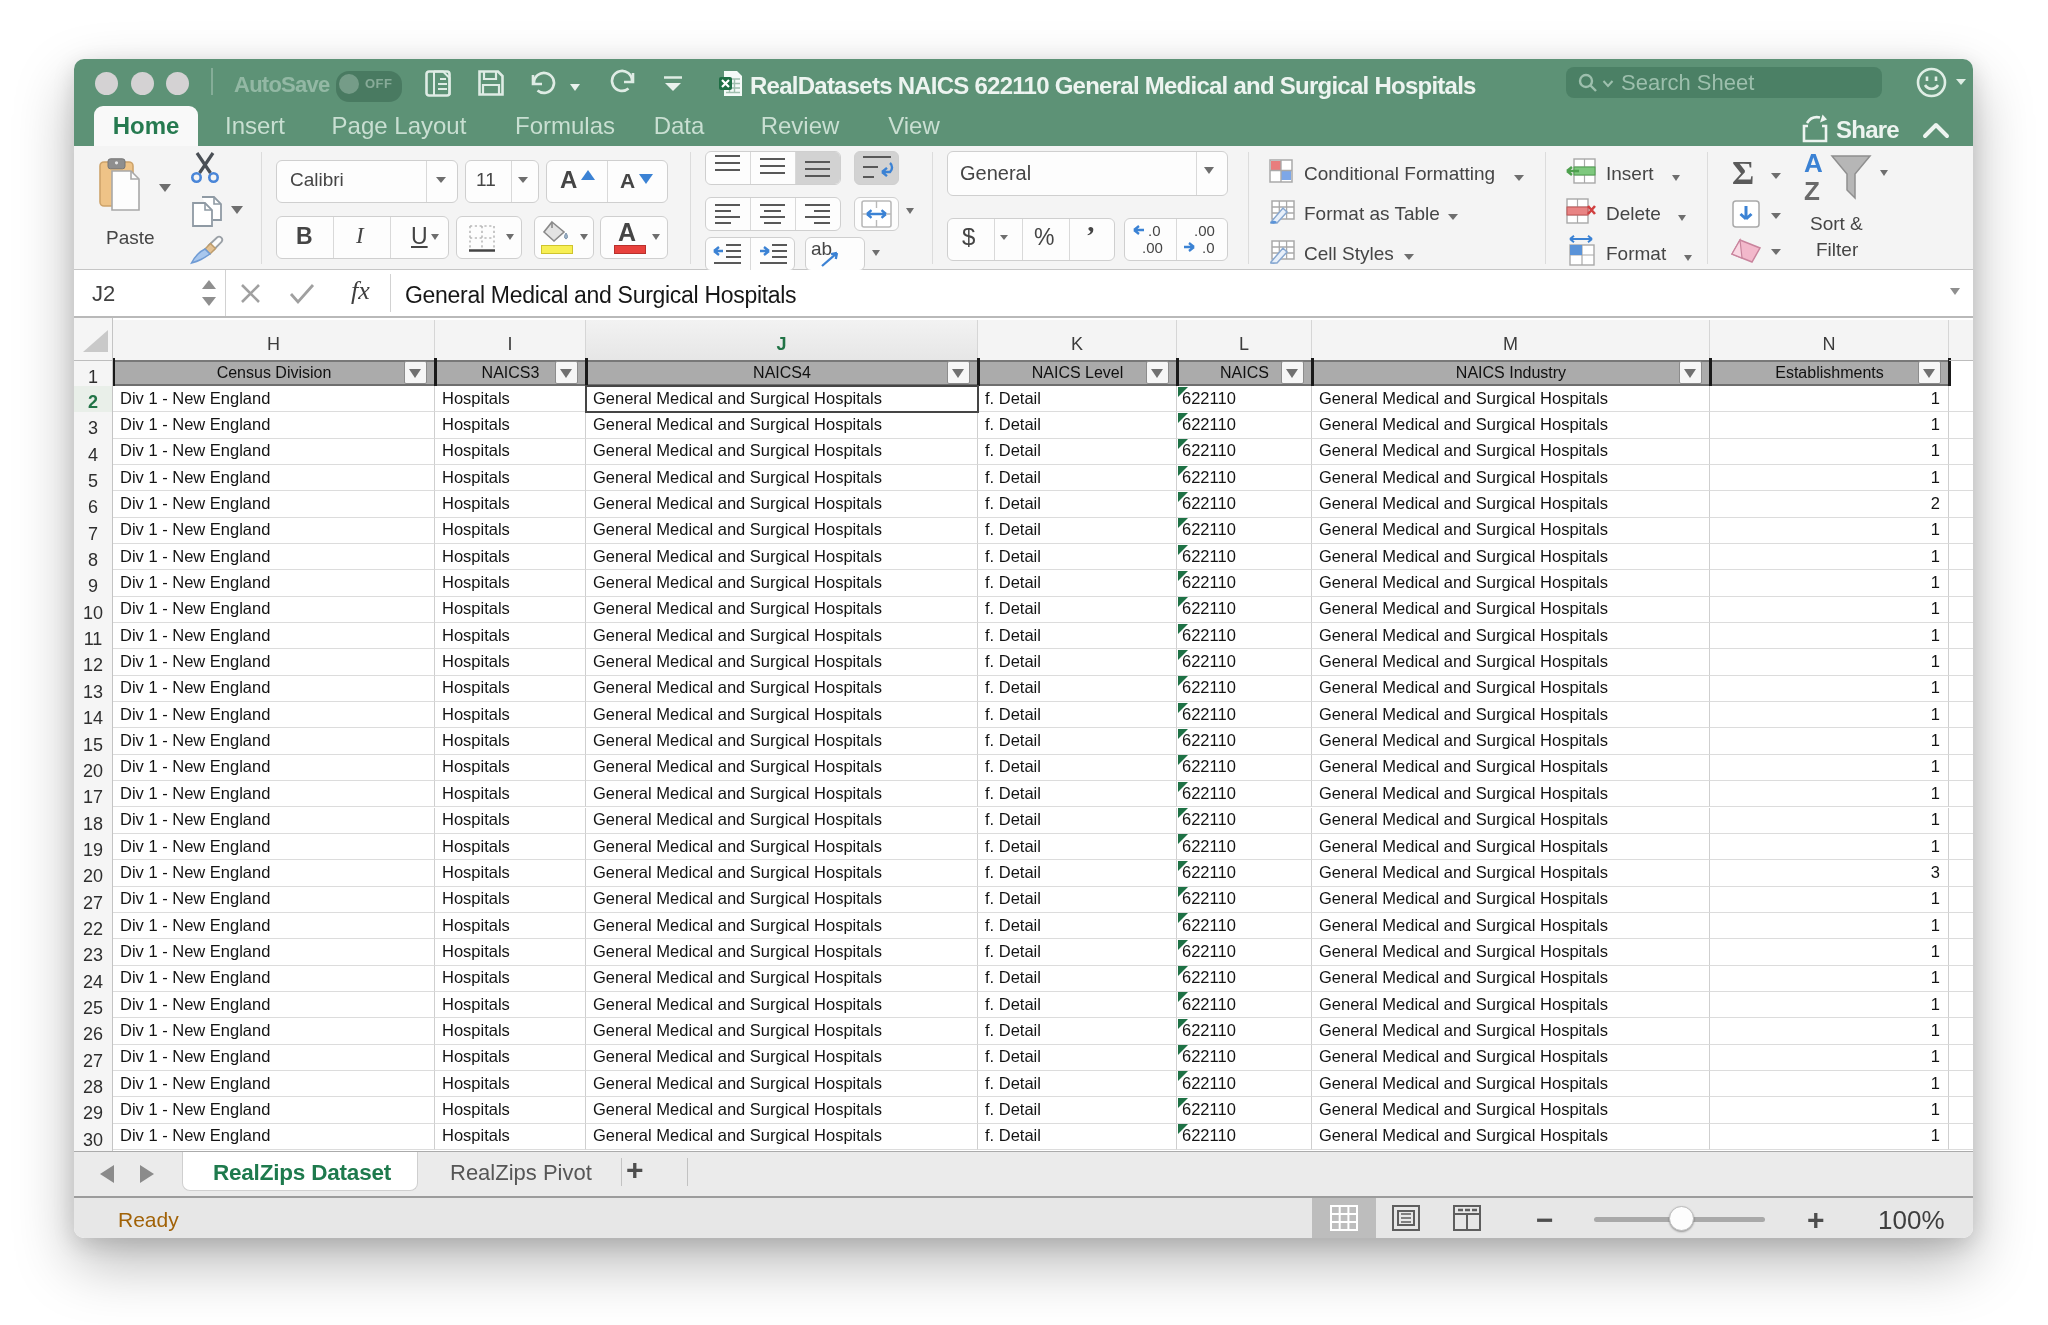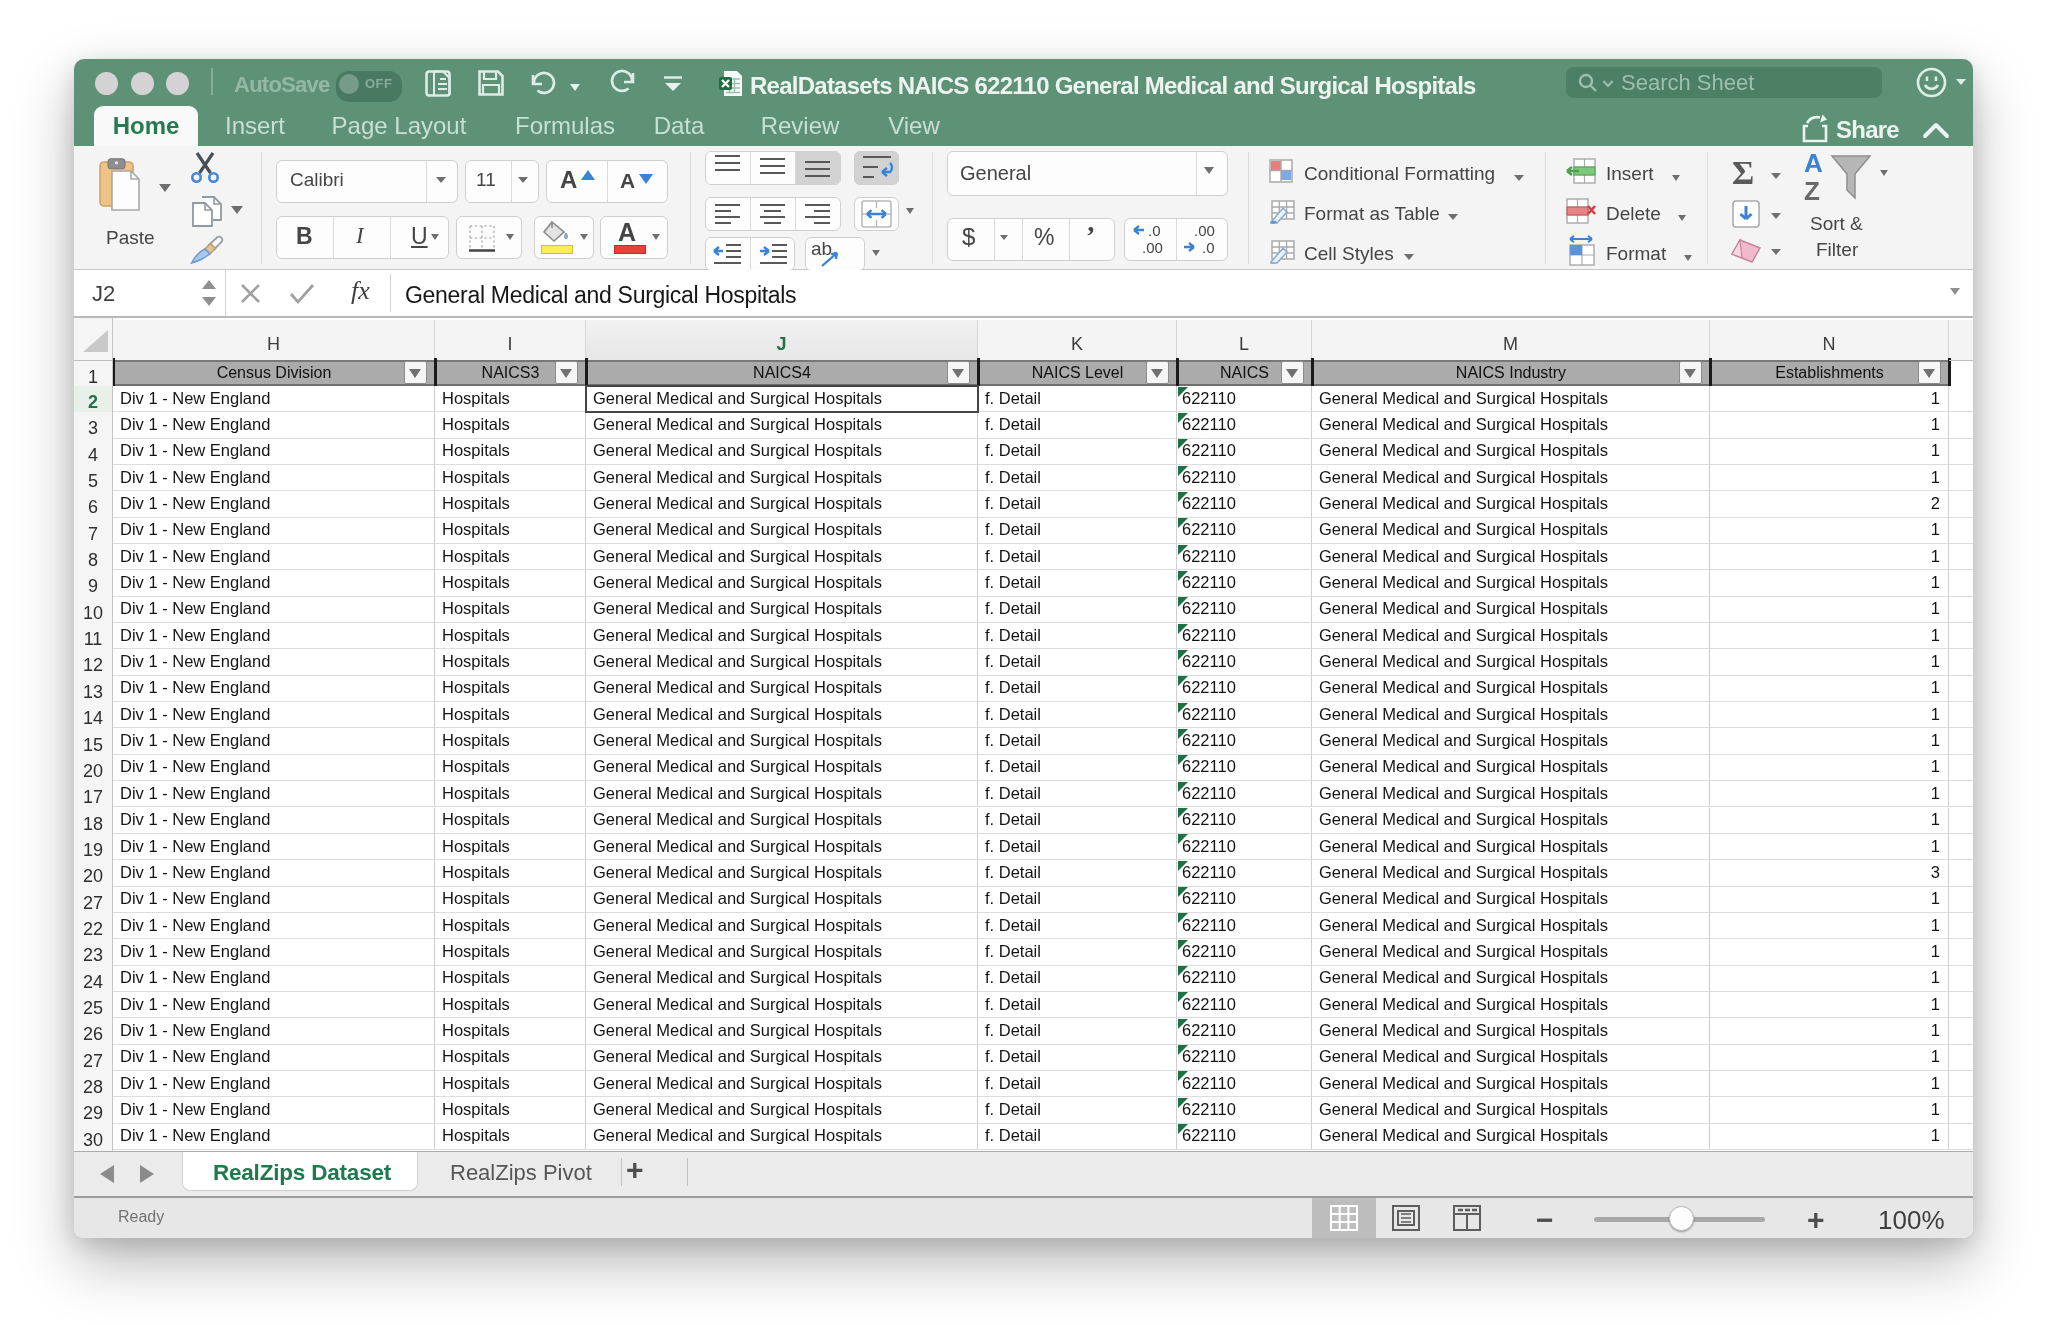--- a/index.html
+++ b/index.html
@@ -1162,21 +1162,21 @@
       <div class="abs" style="left:26px;top:13px;width:0;height:0;border-top:9px solid transparent;border-bottom:9px solid transparent;border-right:14px solid #8b8b8b"></div>
       <div class="abs" style="left:66px;top:13px;width:0;height:0;border-top:9px solid transparent;border-bottom:9px solid transparent;border-left:14px solid #8b8b8b"></div>
       <div class="abs" style="left:108px;top:0;width:236px;height:39px;background:#fff;border:1px solid #cfcfcf;border-top:none;border-radius:0 0 8px 8px;"></div>
       <div class="abs" style="left:228px;top:8px;transform:translateX(-50%);font-size:22.5px;font-weight:700;color:#1e7a4d;letter-spacing:-0.2px;white-space:nowrap">RealZips Dataset</div>
       <div class="abs" style="left:376px;top:8px;font-size:22px;color:#565656;white-space:nowrap">RealZips Pivot</div>
       <div class="abs" style="left:547px;top:6px;width:1px;height:28px;background:#c2c2c2"></div>
       <div class="abs" style="left:552px;top:1px;font-size:30px;color:#4e4e4e;font-weight:600">+</div>
       <div class="abs" style="left:613px;top:6px;width:1px;height:28px;background:#c2c2c2"></div>
     </div>
     <div class="status">
-      <div class="abs" style="left:44px;top:10px;font-size:16px;color:#737373">Ready</div>
+      <div class="abs" style="left:44px;top:10px;font-size:21px;color:#a16207">Ready</div>
       <div class="abs" style="left:1238px;top:0;width:64px;height:40px;background:#bdbdbd"></div>
       <svg style="left:1256px;top:7px" width="28" height="26" viewBox="0 0 28 26">
 <rect x="1" y="1" width="26" height="24" fill="none" stroke="#fff" stroke-width="2"></rect>
 <path d="M1 9 H27 M1 17 H27 M9.7 1 V25 M18.4 1 V25" stroke="#fff" stroke-width="2"></path>
 </svg>
       <svg style="left:1318px;top:7px" width="28" height="26" viewBox="0 0 28 26">
 <rect x="1" y="1" width="26" height="24" fill="none" stroke="#5e5e5e" stroke-width="2"></rect>
 <rect x="6" y="6" width="16" height="14" fill="none" stroke="#5e5e5e" stroke-width="2"></rect>
 <path d="M9 9 H19 M9 13 H19 M9 17 H19" stroke="#5e5e5e" stroke-width="1.6"></path>
 </svg>

